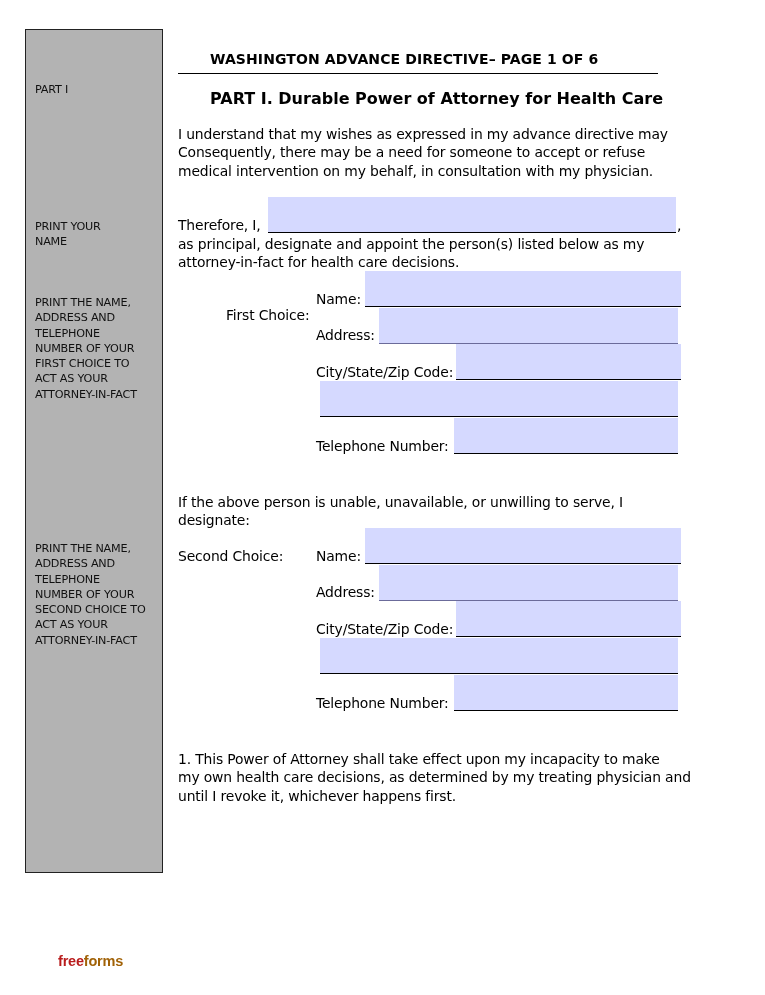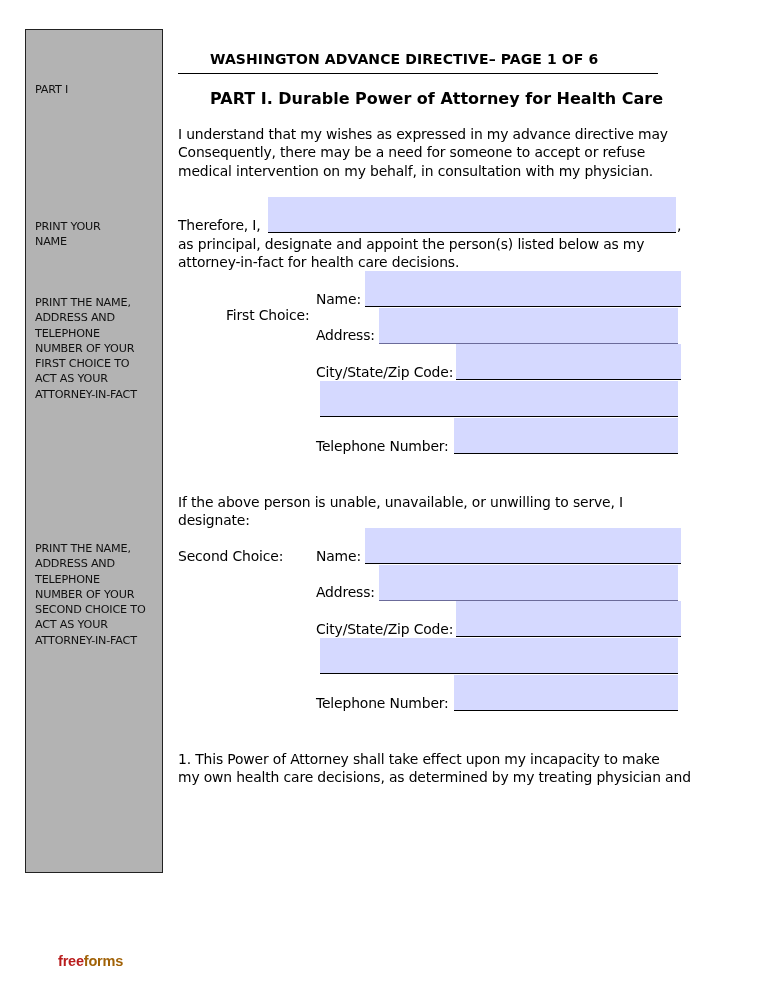--- a/index.html
+++ b/index.html
@@ -95,17 +95,18 @@
 <input class="field" style="left: 379px; top: 565px; width: 299px; height: 36px; border-bottom-color: rgb(107, 107, 154);" value="">
 <div class="label" style="left:316px; top:621px;">City/State/Zip Code:</div>
 <input class="field" style="left: 456px; top: 601px; width: 225px; height: 36px;" value="">
 <input class="field" style="left: 320px; top: 638px; width: 358px; height: 36px;" value="">
 <div class="label" style="left:316px; top:695px;">Telephone Number:</div>
 <input class="field" style="left: 454px; top: 675px; width: 224px; height: 36px;" value="">
 
 <div class="para" style="top:750px;">
   <div>1.  This Power of Attorney shall take effect upon my incapacity to make</div>
   <div>my own health care decisions, as determined by my treating physician and</div>
+  <div>until I revoke it, whichever happens first.</div>
 </div>
 
 <div class="logo">
   <span class="free">free</span><span class="forms">forms</span>
 </div>
 
 </body></html>

